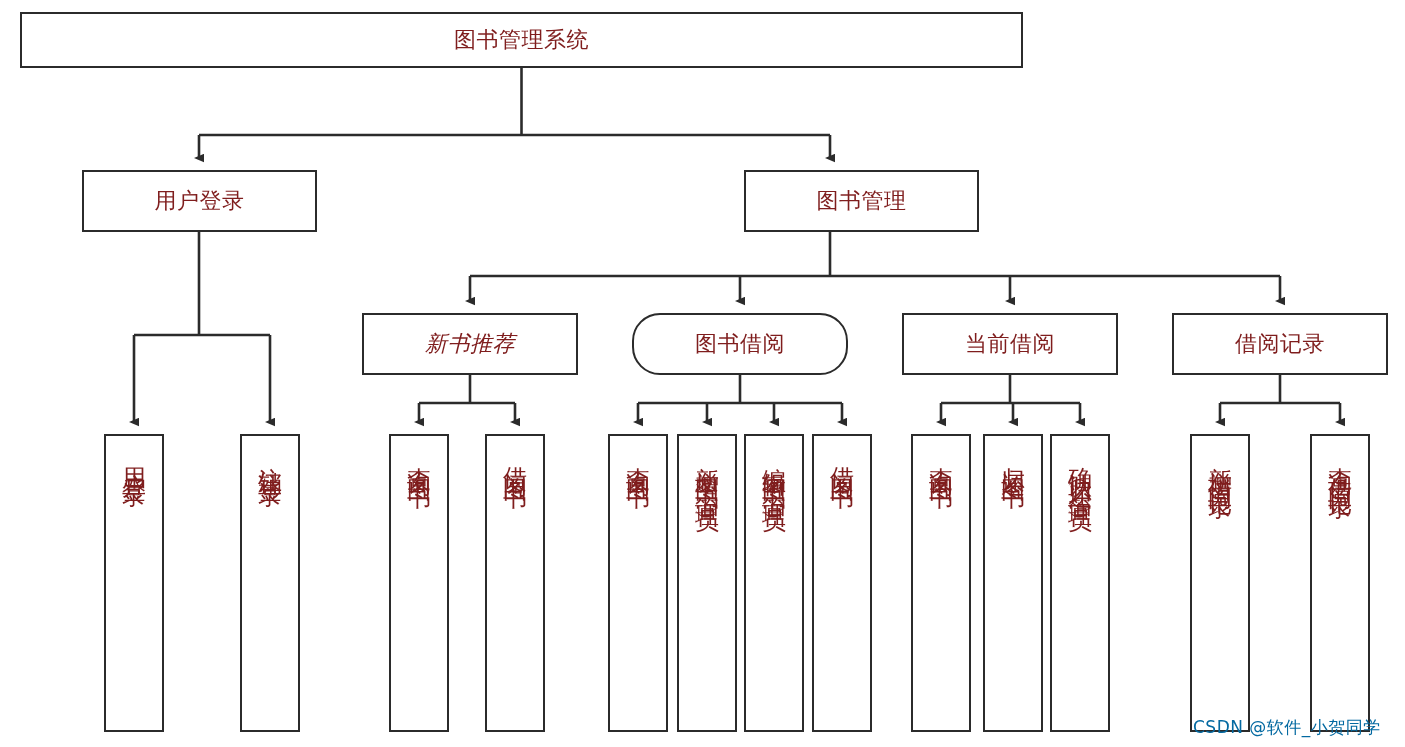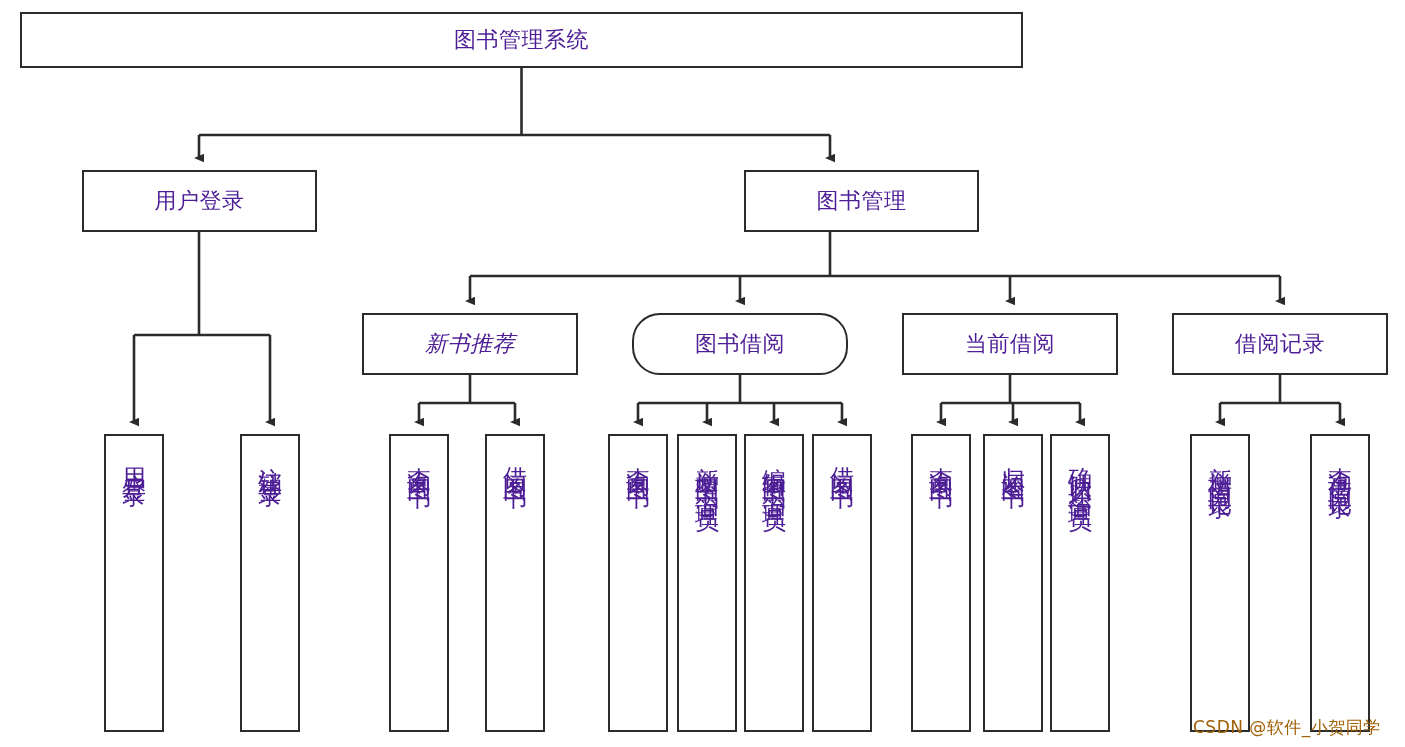--- a/index.html
+++ b/index.html
@@ -34,42 +34,42 @@
     display: flex;
     align-items: center;
     justify-content: center;
     color: #1c1c1c;
   }
   .node-label {
     font-size: 22px;
     line-height: 1.15;
     letter-spacing: 0.5px;
     white-space: nowrap;
-    color: #4c1d95;
+    color: #7f1d1d;
     text-align: center;
   }
   .node-box.leaf {
     align-items: flex-start;
     justify-content: center;
     padding-top: 12px;
   }
   .node-box.leaf .node-label {
     writing-mode: vertical-rl;
     text-orientation: upright;
     white-space: nowrap;
     letter-spacing: 6px;
     font-size: 24px;
     line-height: 1;
   }
   .watermark {
     position: absolute;
     left: 1193px;
     top: 716px;
     font-size: 17px;
-    color: #a16207;
+    color: #0369a1;
     letter-spacing: 0.5px;
     white-space: nowrap;
     pointer-events: none;
   }
 </style>
 </head>
 <body>
 
 <div id="diagram-root">
 

